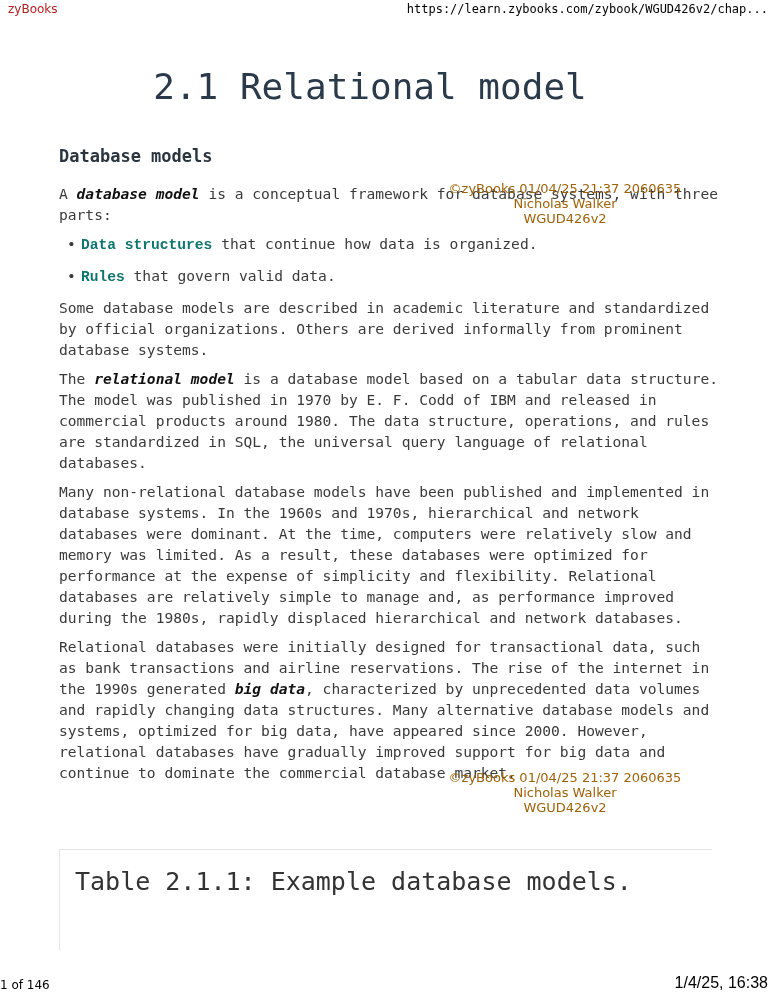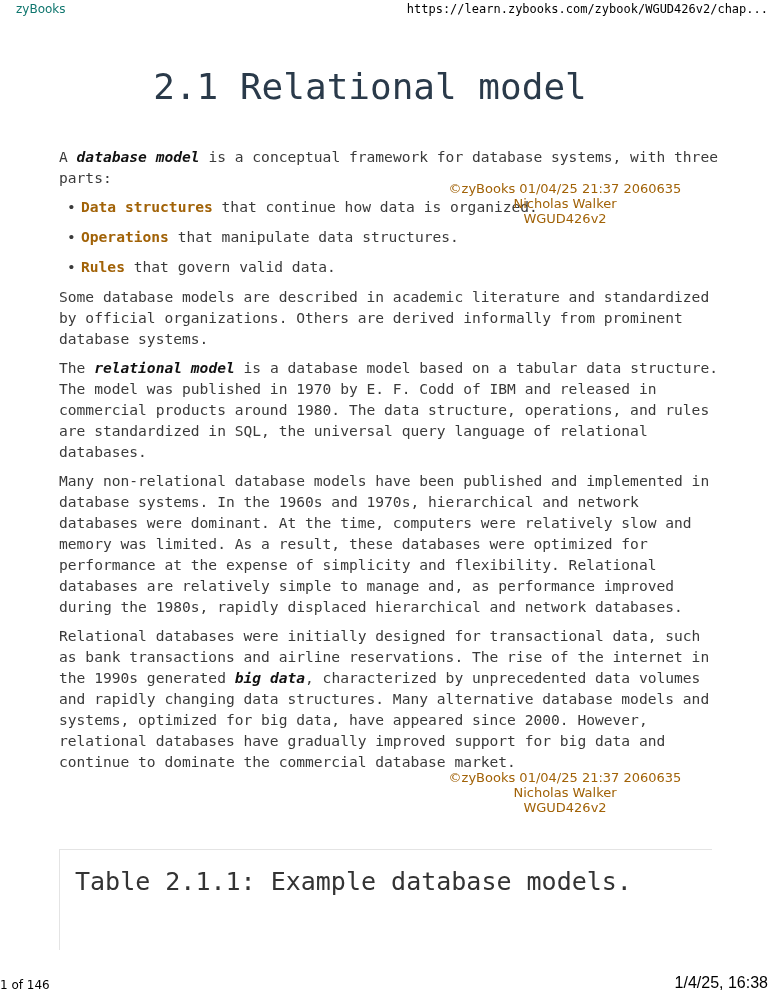--- a/index.html
+++ b/index.html
@@ -1,47 +1,47 @@
 <!DOCTYPE html>
 <html><head>
 <meta charset="utf-8">
 <style>
   html, body { margin: 0; padding: 0; background: #ffffff; }
   body { width: 768px; height: 994px; position: relative; overflow: hidden;
          font-family: "DejaVu Sans Mono", monospace; color: #3a3a3a; }
-  .hdr-left { position: absolute; left: 16px; top: 2px; font-family: "DejaVu Sans", sans-serif; font-size: 12px; color: #0f766e; }
+  .hdr-left { position: absolute; left: 8px; top: 2px; font-family: "DejaVu Sans", sans-serif; font-size: 12px; color: #b91c1c; }
   .hdr-right { position: absolute; right: 0; top: 2px; font-family: "DejaVu Sans Mono", monospace; font-size: 12px; color: #000; }
   .ftr-left { position: absolute; left: 0; bottom: 2px; font-family: "DejaVu Sans", sans-serif; font-size: 12px; color: #000; }
   .ftr-right { position: absolute; right: 0; bottom: 2px; font-family: Liberation Sans, sans-serif; font-size: 16px; color: #000; }
   .title { position: absolute; left: 0; width: 740px; top: 66px; text-align: center; font-size: 36px; color: #2a3a4a; margin: 0; font-weight: normal; }
   .content { position: absolute; left: 59px; top: 146px; width: 660px; font-size: 14.6px; line-height: 21px; }
   h2 { font-size: 17px; font-weight: bold; color: #2a3540; margin: 0 0 16px 0; }
   p { margin: 0 0 8px 0; }
   ul { margin: 6px 0 8px 0; padding-left: 22px; list-style: none; }
   li { margin: 0 0 9px 0; position: relative; }
   li::before { content: "•"; position: absolute; left: -14px; }
-  b { color: #a16207; }
+  b { color: #0f766e; font-family: Liberation Mono, monospace; }
   .term { font-weight: bold; font-style: italic; color: #111; }
   .wm { position: absolute; font-family: "DejaVu Sans", sans-serif; font-size: 13px; color: #a16207; text-align: center; line-height: 15px; pointer-events: none; }
   .tablebox { position: absolute; left: 59px; top: 849px; width: 652px; height: 100px; border-top: 1px solid #e4e4e4; border-left: 1px solid #e4e4e4; }
   .tablecap { position: absolute; left: 15px; top: 17px; font-size: 25px; color: #333; }
 </style>
 </head>
 <body>
 
 <div class="hdr-left">zyBooks</div>
 <div class="hdr-right">https://learn.zybooks.com/zybook/WGUD426v2/chap...</div>
 
 <h1 class="title">2.1 Relational model</h1>
 
 <div class="content">
+  <h2>Database models</h2>
   <p><span>A </span><span class="term">database model</span><span> is a conceptual framework for database systems, with three parts:</span></p>
   <ul>
     <li><b>Data structures</b><span> that continue how data is organized.</span></li>
-    <li><b>Operations</b><span> that manipulate data structures.</span></li>
     <li><b>Rules</b><span> that govern valid data.</span></li>
   </ul>
   <p>Some database models are described in academic literature and standardized by official organizations. Others are derived informally from prominent database systems.</p>
   <p><span>The </span><span class="term">relational model</span><span> is a database model based on a tabular data structure. The model was published in 1970 by E. F. Codd of IBM and released in commercial products around 1980. The data structure, operations, and rules are standardized in SQL, the universal query language of relational databases.</span></p>
   <p>Many non-relational database models have been published and implemented in database systems. In the 1960s and 1970s, hierarchical and network databases were dominant. At the time, computers were relatively slow and memory was limited. As a result, these databases were optimized for performance at the expense of simplicity and flexibility. Relational databases are relatively simple to manage and, as performance improved during the 1980s, rapidly displaced hierarchical and network databases.</p>
   <p><span>Relational databases were initially designed for transactional data, such as bank transactions and airline reservations. The rise of the internet in the 1990s generated </span><span class="term">big data</span><span>, characterized by unprecedented data volumes and rapidly changing data structures. Many alternative database models and systems, optimized for big data, have appeared since 2000. However, relational databases have gradually improved support for big data and continue to dominate the commercial database market.</span></p>
 </div>
 
 <div class="wm" style="left:440px; top:181px; width:250px;">
   <div>©zyBooks 01/04/25 21:37 2060635</div>

